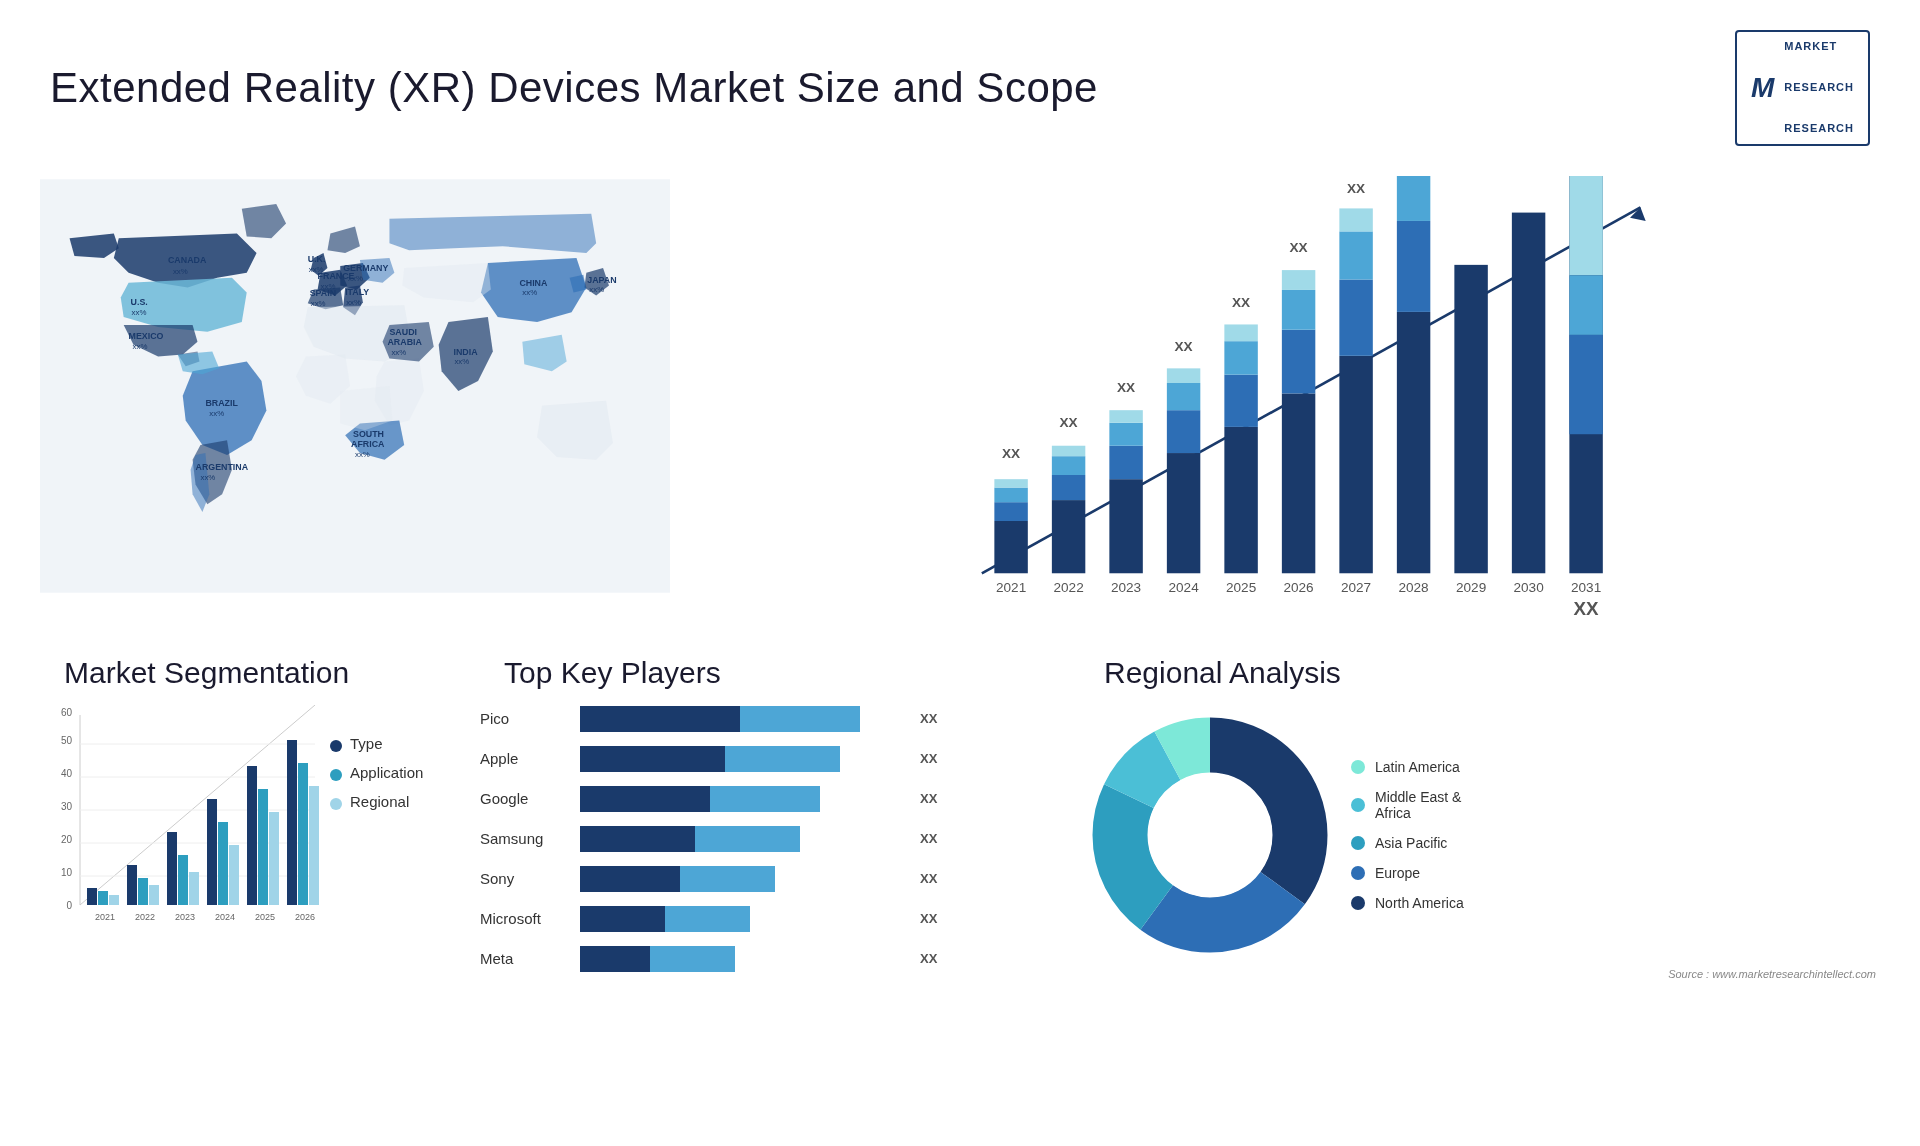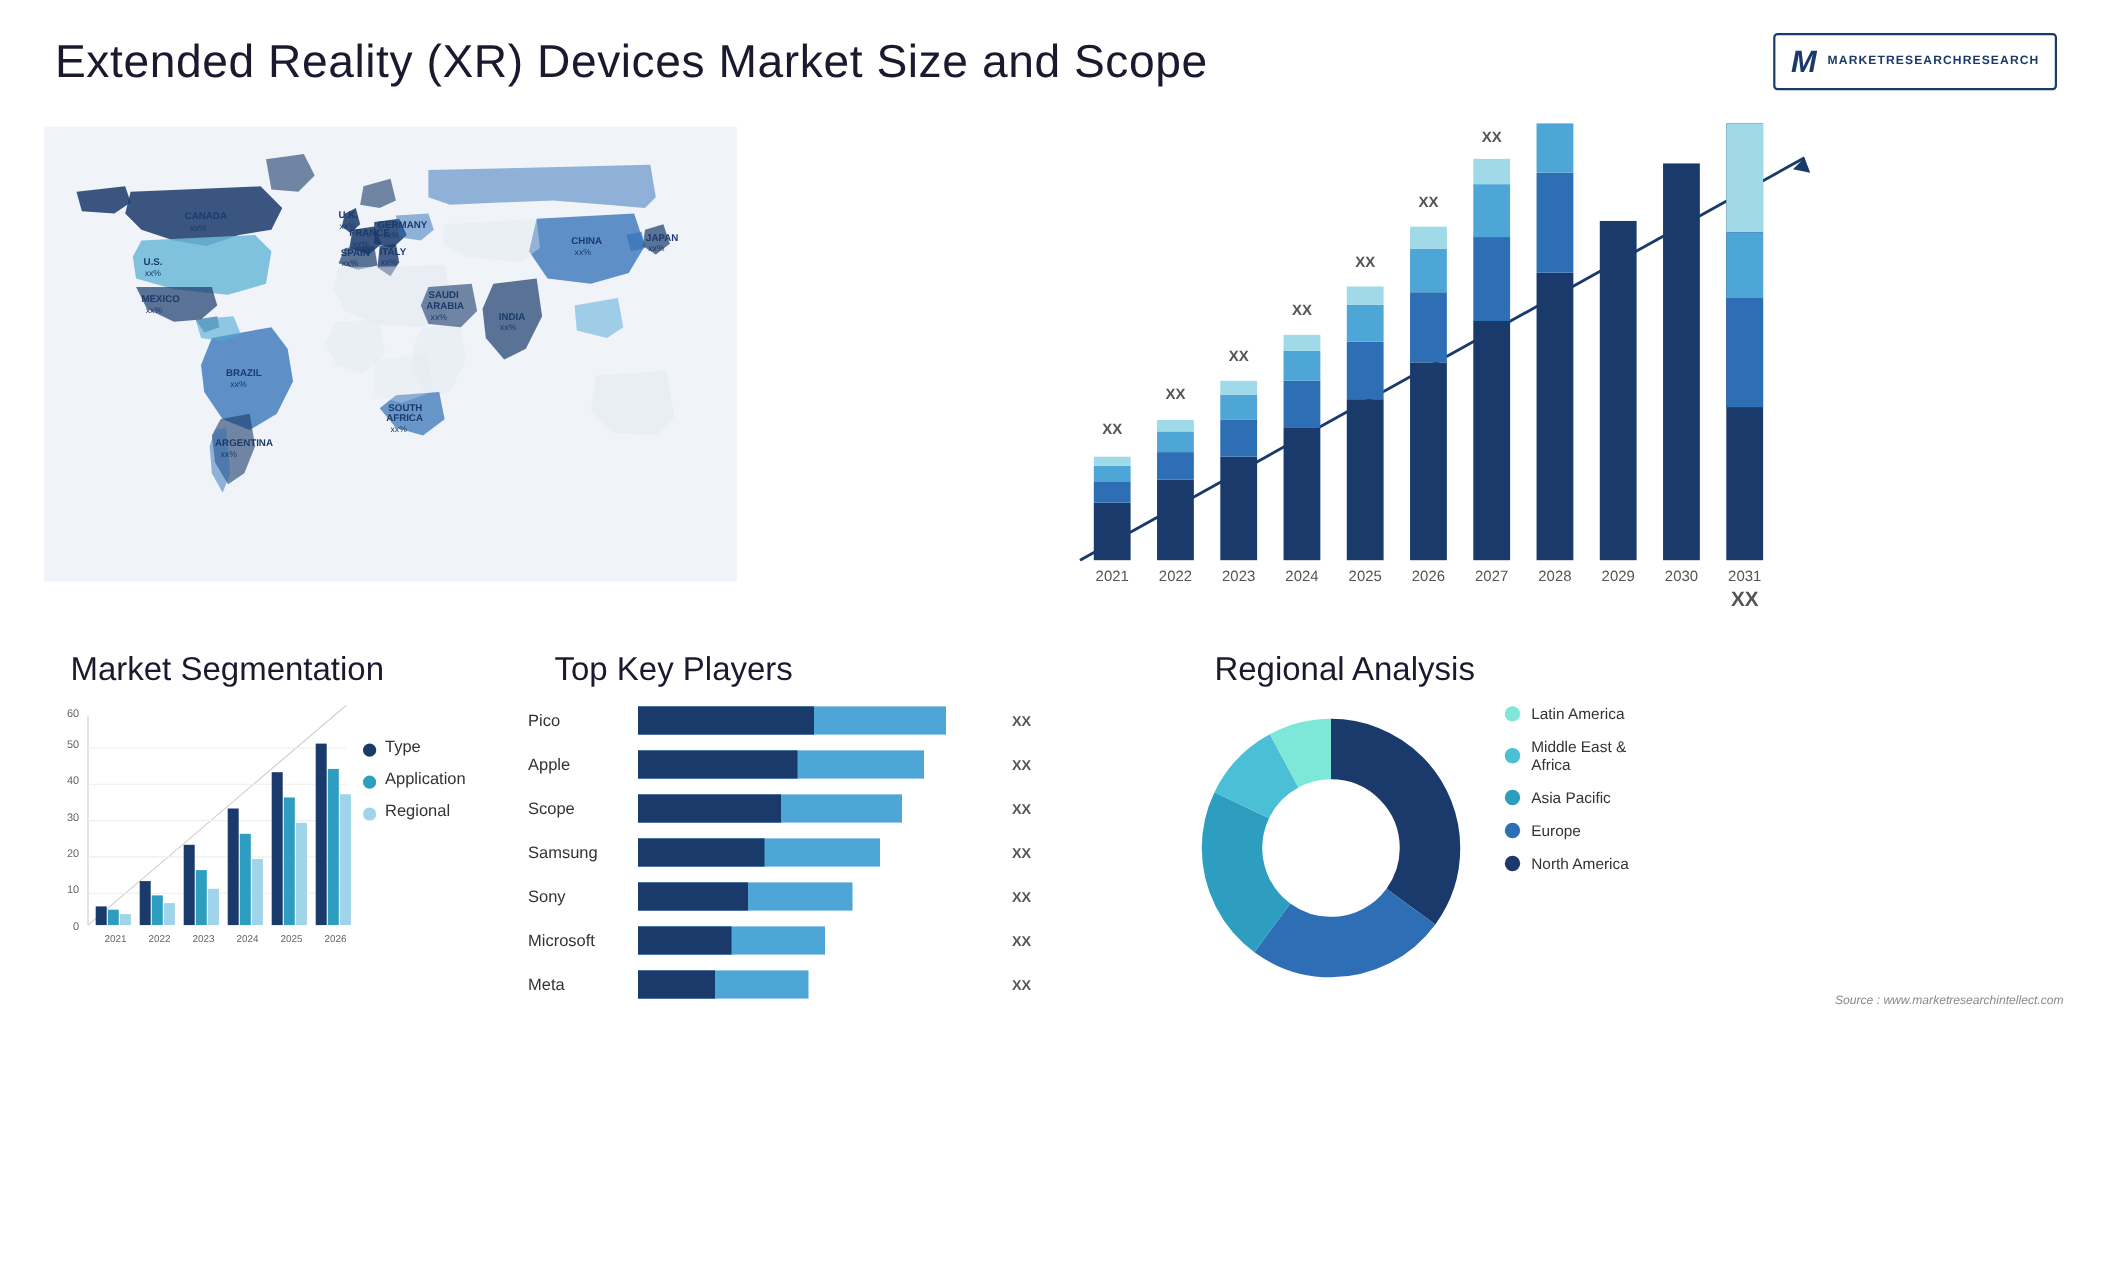--- a/index.html
+++ b/index.html
@@ -34,22 +34,23 @@
       border-radius: 4px;
     }
     .logo-m {
       font-size: 28px;
       font-weight: 900;
       color: #1a3a6b;
       font-style: italic;
     }
     .logo-text {
       display: flex;
-      flex-direction: row;
+      flex-direction: column;
       line-height: 1.2;
+      gap: 28px;
     }
     .logo-text span {
       font-size: 11px;
       font-weight: 700;
       color: #1a3a6b;
       letter-spacing: 1px;
     }
 
     
     .content {
@@ -150,21 +151,22 @@
       color: #555;
       margin-left: 6px;
     }
 
     
     .regional-section {
       position: relative;
     }
     .regional-layout {
       display: flex;
-      gap: 28px;
+      align-items: center;
+      gap: 11px;
     }
     .donut-svg {
       width: 260px;
       height: 260px;
       flex-shrink: 0;
     }
     .regional-legend {
       display: flex;
       flex-direction: column;
       gap: 14px;
@@ -496,21 +498,21 @@
         <div class="player-bar-container">
           <svg width="330" height="26">
             <rect x="0" y="0" width="260" height="26" fill="#4da6d6"></rect>
             <rect x="0" y="0" width="145" height="26" fill="#1a3a6b"></rect>
           </svg>
           <span class="player-bar-xx">XX</span>
         </div>
       </div>
 
       <div class="player-row">
-        <span class="player-name">Scope</span>
+        <span class="player-name">Google</span>
         <div class="player-bar-container">
           <svg width="330" height="26">
             <rect x="0" y="0" width="240" height="26" fill="#4da6d6"></rect>
             <rect x="0" y="0" width="130" height="26" fill="#1a3a6b"></rect>
           </svg>
           <span class="player-bar-xx">XX</span>
         </div>
       </div>
 
       <div class="player-row">

